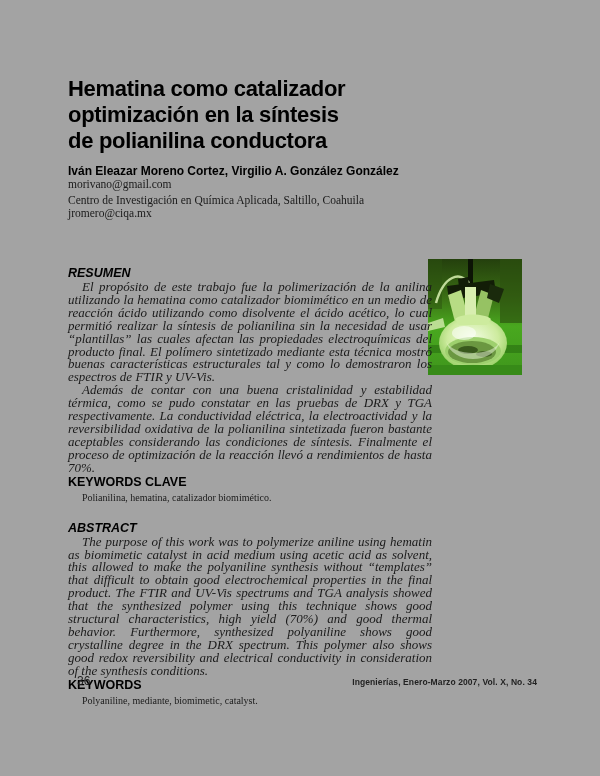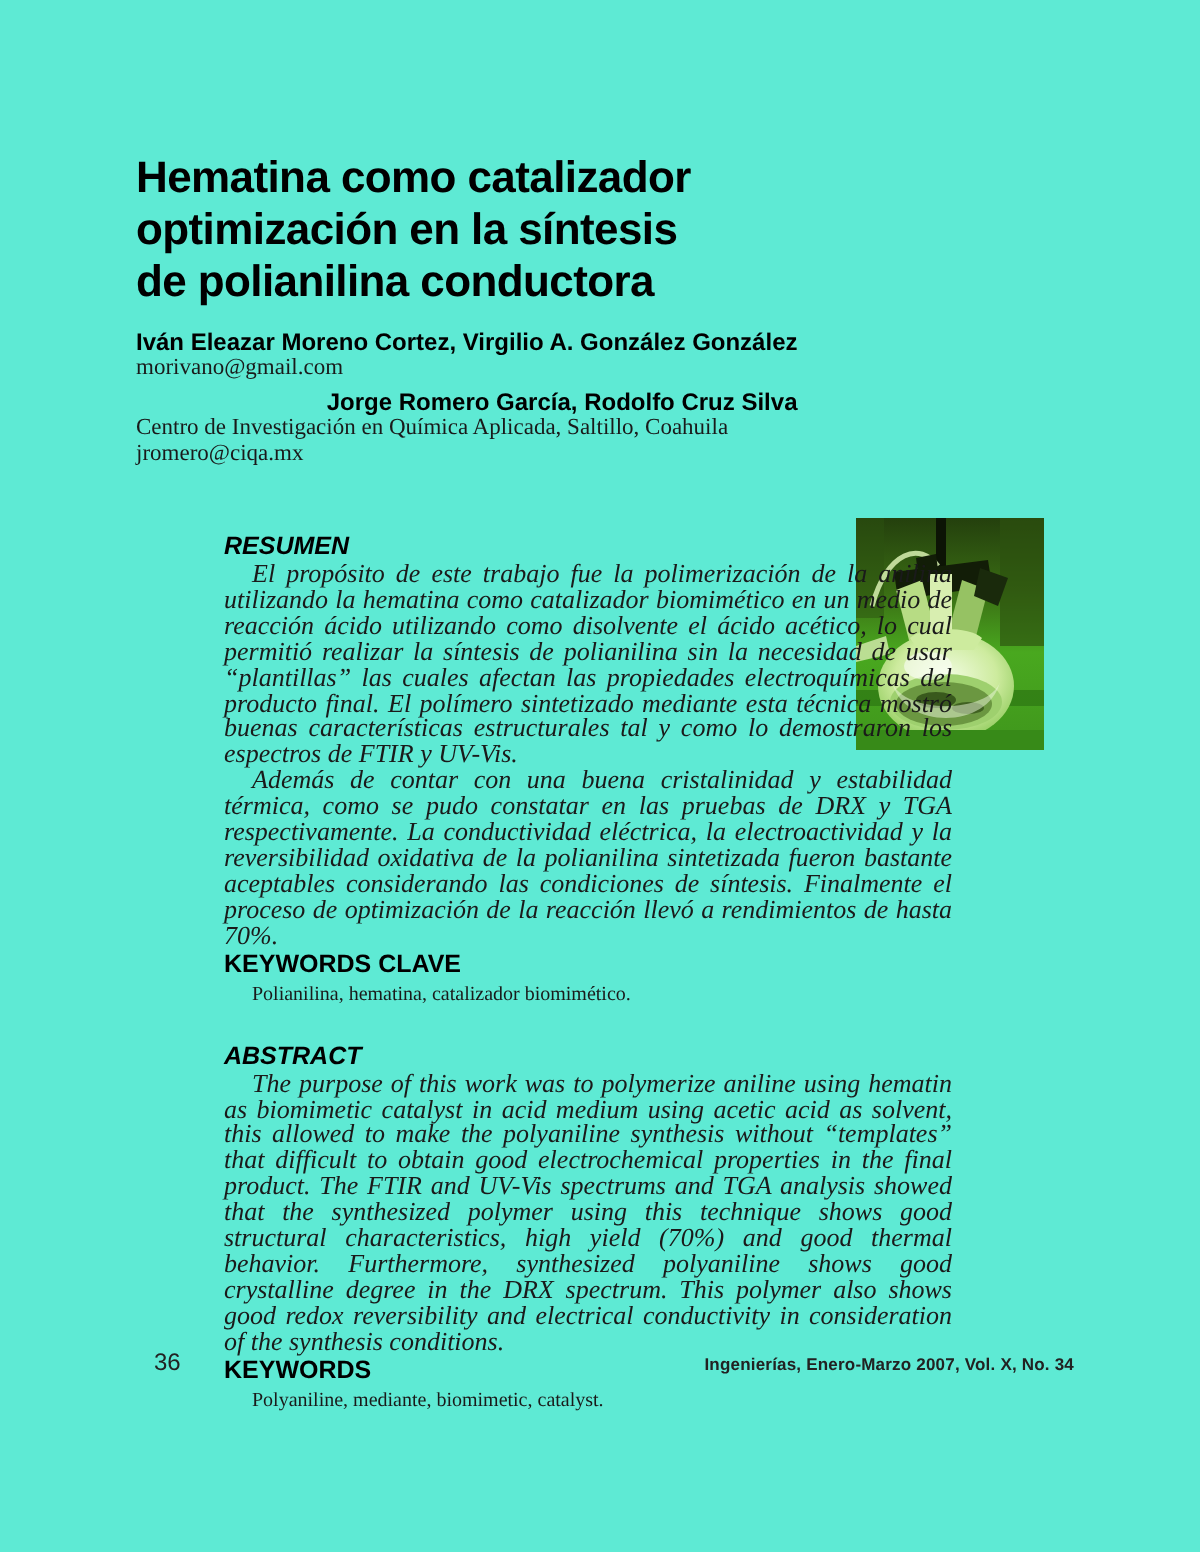--- a/index.html
+++ b/index.html
@@ -1,20 +1,20 @@
 <!DOCTYPE html>
 <html><head>
 <meta charset="utf-8">
 <style>
   html, body { margin: 0; padding: 0; background: #ffffff; }
   .page {
     position: relative;
     width: 600px;
     height: 776px;
-    background: #5eead4;
+    background: #a3a3a3;
     overflow: hidden;
     font-family: "Liberation Serif", serif;
     color: #1a1a1a;
   }
 
   
   .title {
     position: absolute;
     left: 68px;
     top: 76px;
@@ -35,39 +35,37 @@
     line-height: 13px;
     color: #1a1a1a;
   }
   .author-group + .author-group { margin-top: 3px; }
   .author-names {
     font-family: "Liberation Sans", sans-serif;
     font-weight: bold;
     font-size: 12px;
     line-height: 14px;
     color: #000;
-    text-align: right;
   }
 
   
   .figure {
     position: absolute;
     left: 428px;
     top: 259px;
     width: 94px;
     height: 116px;
   }
 
   
   .body-col {
     position: absolute;
     left: 68px;
     top: 266px;
     width: 364px;
-    margin-left: 44px;
   }
   .sec-heading {
     font-family: "Liberation Sans", sans-serif;
     font-weight: bold;
     font-size: 12.5px;
     line-height: 15px;
     color: #000;
   }
   .sec-heading.slanted { font-style: italic; }
   .para {
@@ -113,21 +111,20 @@
     <div>optimización en la síntesis</div>
     <div>de polianilina conductora</div>
   </div>
 
   <div class="authors">
     <div class="author-group">
       <div class="author-names">Iván Eleazar Moreno Cortez, Virgilio A. González González</div>
       <div class="author-email">morivano@gmail.com</div>
     </div>
     <div class="author-group">
-      <div class="author-names">Jorge Romero García, Rodolfo Cruz Silva</div>
       <div class="author-affiliation">Centro de Investigación en Química Aplicada, Saltillo, Coahuila</div>
       <div class="author-email">jromero@ciqa.mx</div>
     </div>
   </div>
 
   <div class="figure">
     <svg width="94" height="116" viewBox="0 0 94 116" xmlns="http://www.w3.org/2000/svg">
       <defs>
         <linearGradient id="bgGrad" x1="0" y1="0" x2="0" y2="1">
           <stop offset="0" stop-color="#24400d"></stop>

